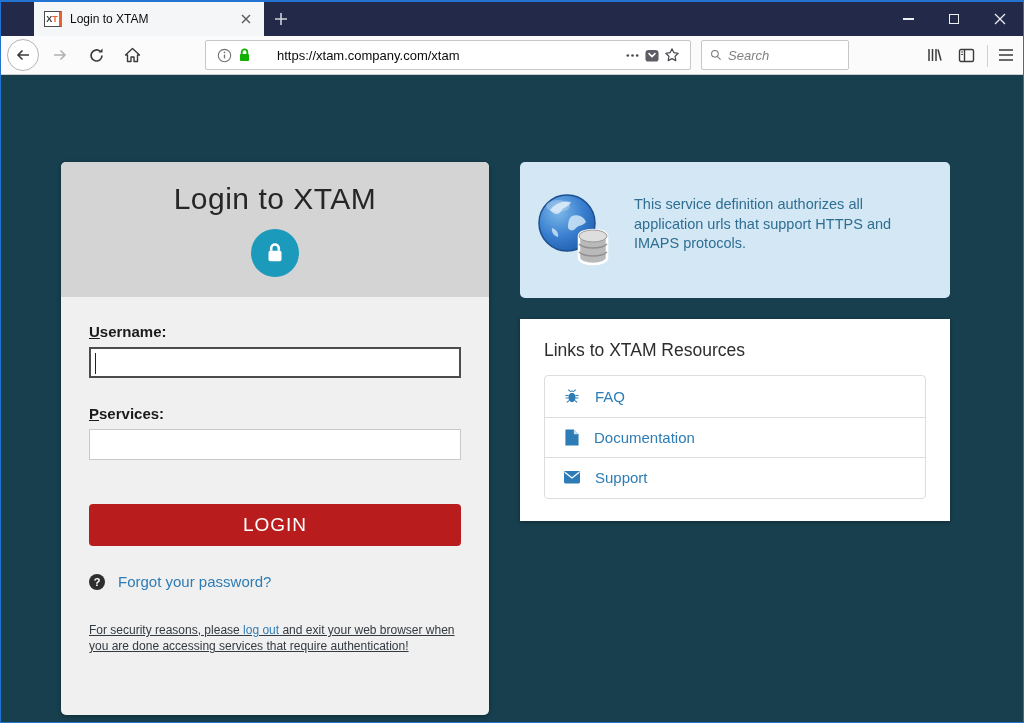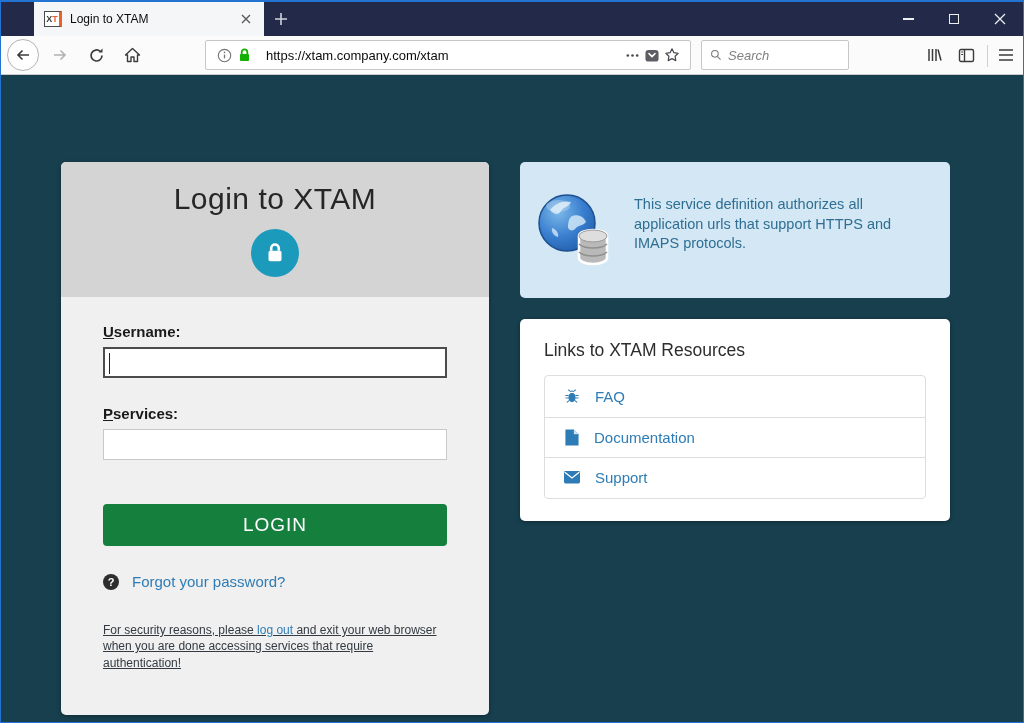--- a/index.html
+++ b/index.html
@@ -22,60 +22,60 @@
   .max-glyph { width:10px; height:10px; border:1.3px solid #eceef2; }
 
   
   .toolbar { height:39px; background:#fbfbfc; border-bottom:1px solid #cccccc; position:relative; flex:0 0 auto; }
   .tool-btn { position:absolute; top:50%; transform:translateY(-50%); display:flex; align-items:center; justify-content:center; cursor:pointer; border-radius:3px; }
   .back-btn { left:6px; width:32px; height:32px; border:1px solid #b5b5b8; border-radius:50%; background:#fff; }
   .fwd-btn { left:44px; width:30px; height:30px; }
   .reload-btn { left:80px; width:30px; height:30px; }
   .home-btn { left:116px; width:30px; height:30px; }
   .urlbar { position:absolute; left:204px; top:50%; transform:translateY(-50%); width:486px; height:30px; background:#fff; border:1px solid #c7c7c9; border-radius:2px; display:flex; align-items:center; padding:0 8px; }
-  .urlbar .url-text { font-size:13px; color:#0c0c0d; margin-left:12px; flex:1; white-space:nowrap; overflow:hidden; }
+  .urlbar .url-text { font-size:13px; color:#0c0c0d; margin-left:23px; flex:1; white-space:nowrap; overflow:hidden; }
   .ub-icon { display:flex; align-items:center; justify-content:center; width:20px; height:20px; cursor:pointer; flex:0 0 auto; }
   .searchbar { position:absolute; left:700px; top:50%; transform:translateY(-50%); width:148px; height:30px; background:#fff; border:1px solid #c7c7c9; border-radius:2px; display:flex; align-items:center; padding:0 8px; }
   .searchbar input { border:none; outline:none; width:100%; font-size:13px; font-style:italic; color:#333; margin-left:6px; background:transparent; font-family:"Liberation Sans","DejaVu Sans",sans-serif; }
   .searchbar input::placeholder { color:#808080; font-style:italic; }
   .lib-btn { left:918px; width:30px; height:30px; }
   .side-btn { left:950px; width:30px; height:30px; }
   .toolbar-sep { position:absolute; left:986px; top:9px; width:1px; height:22px; background:#d0d0d2; }
   .menu-btn { left:990px; width:30px; height:30px; }
 
   
   .page { flex:1; position:relative; background:#173f4e; }
 
   .login-panel { position:absolute; left:60px; top:87px; width:428px; height:553px; border-radius:5px; background:#f0f0f0; box-shadow:0 1px 4px rgba(0,0,0,.35); }
   .login-header { height:135px; background:#d4d4d4; border-radius:5px 5px 0 0; text-align:center; }
   .login-title { font-size:30px; font-weight:300; color:#262626; padding-top:20px; letter-spacing:.5px; }
   .lock-badge { width:48px; height:48px; border-radius:50%; background:#1b9abb; margin:13px auto 0; display:flex; align-items:center; justify-content:center; }
-  .login-body { padding:26px 42px 0; }
+  .login-body { padding:26px 28px 0; }
   .field-label { font-size:15px; font-weight:bold; color:#1a1a1a; margin-bottom:7px; }
   .field-label .ak { text-decoration:underline; }
   .text-input { width:100%; height:31px; background:#fff; position:relative; }
   .input-focused { border:2px solid #4c4c4c; }
   .input-normal { border:1px solid #c9c9c9; }
   .caret { position:absolute; left:4px; top:4px; width:1px; height:21px; background:#222; animation:blink 1s step-end infinite; }
   @keyframes blink { 50% { opacity:0; } }
   .gap-md { height:27px; } .gap-lg { height:44px; }
-  .login-btn { width:100%; height:42px; background:#15803d; border:none; border-radius:4px; color:#fff; font-size:19px; letter-spacing:1px; cursor:pointer; font-family:"Liberation Sans","DejaVu Sans",sans-serif; }
+  .login-btn { width:100%; height:42px; background:#b91c1c; border:none; border-radius:4px; color:#fff; font-size:19px; letter-spacing:1px; cursor:pointer; font-family:"Liberation Sans","DejaVu Sans",sans-serif; }
   .forgot-row { margin-top:27px; display:flex; align-items:center; cursor:pointer; }
   .q-icon { width:16px; height:16px; border-radius:50%; background:#2e2e2e; color:#fff; font-size:11px; font-weight:bold; display:flex; align-items:center; justify-content:center; flex:0 0 auto; }
   .forgot-link { color:#2e7cb5; font-size:15px; margin-left:13px; }
   .security-note { margin-top:32px; font-size:12px; color:#333a41; line-height:1.36;text-decoration:underline; }
   .inline-link { color:#2e7cb5; cursor:pointer; }
 
   .service-box { position:absolute; left:519px; top:87px; width:430px; height:136px; background:#d3e8f4; border-radius:5px; display:flex; padding:16px 20px 16px 16px; }
   .service-icon { width:76px; height:76px; margin-top:14px; flex:0 0 auto; }
   .service-text { margin-left:22px; margin-top:8px; }
   .service-title { font-size:18px; font-weight:bold; color:#2e7ca1; }
   .service-desc { margin-top:9px; font-size:14.5px; color:#2f6e92; line-height:1.35; max-width:285px; }
 
-  .resources-box { position:absolute; left:519px; top:244px; width:430px; height:202px; background:#fff; border-radius:5px; padding:21px 24px; box-shadow:0 1px 4px rgba(0,0,0,.35); }
+  .resources-box { position:absolute; left:519px; top:244px; width:430px; height:202px; background:#fff; border-radius:0; padding:21px 24px; box-shadow:0 1px 4px rgba(0,0,0,.35); }
   .resources-title { font-size:17.5px; color:#2d2d2d; margin-bottom:14px; }
   .list-group { border:1px solid #ddd; border-radius:4px; }
   .list-item { height:40.5px; display:flex; align-items:center; padding-left:19px; cursor:pointer; }
   .list-item + .list-item { border-top:1px solid #ddd; }
   .list-item .lbl { font-size:15px; color:#2e7cb5; margin-left:15px; }
 
   svg { display:block; }
 </style>
 </head>
 <body>

